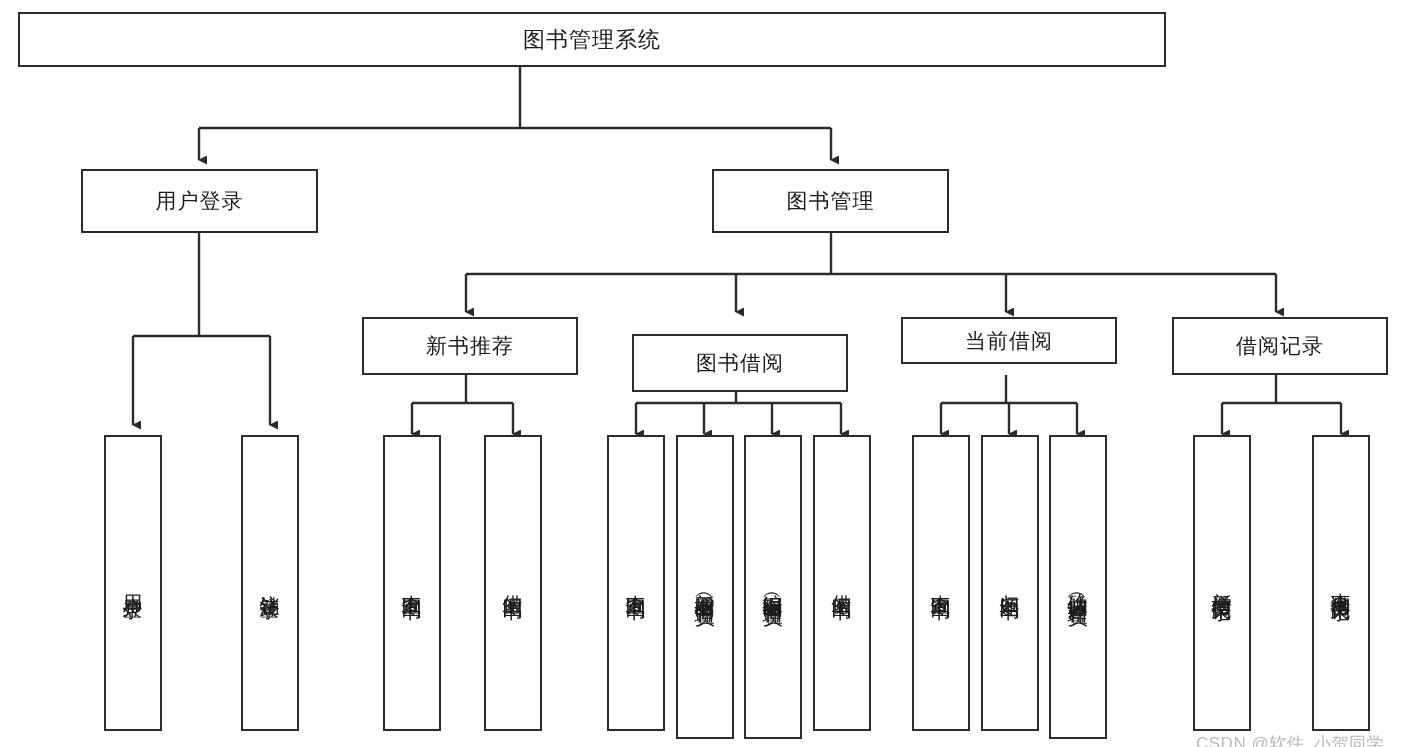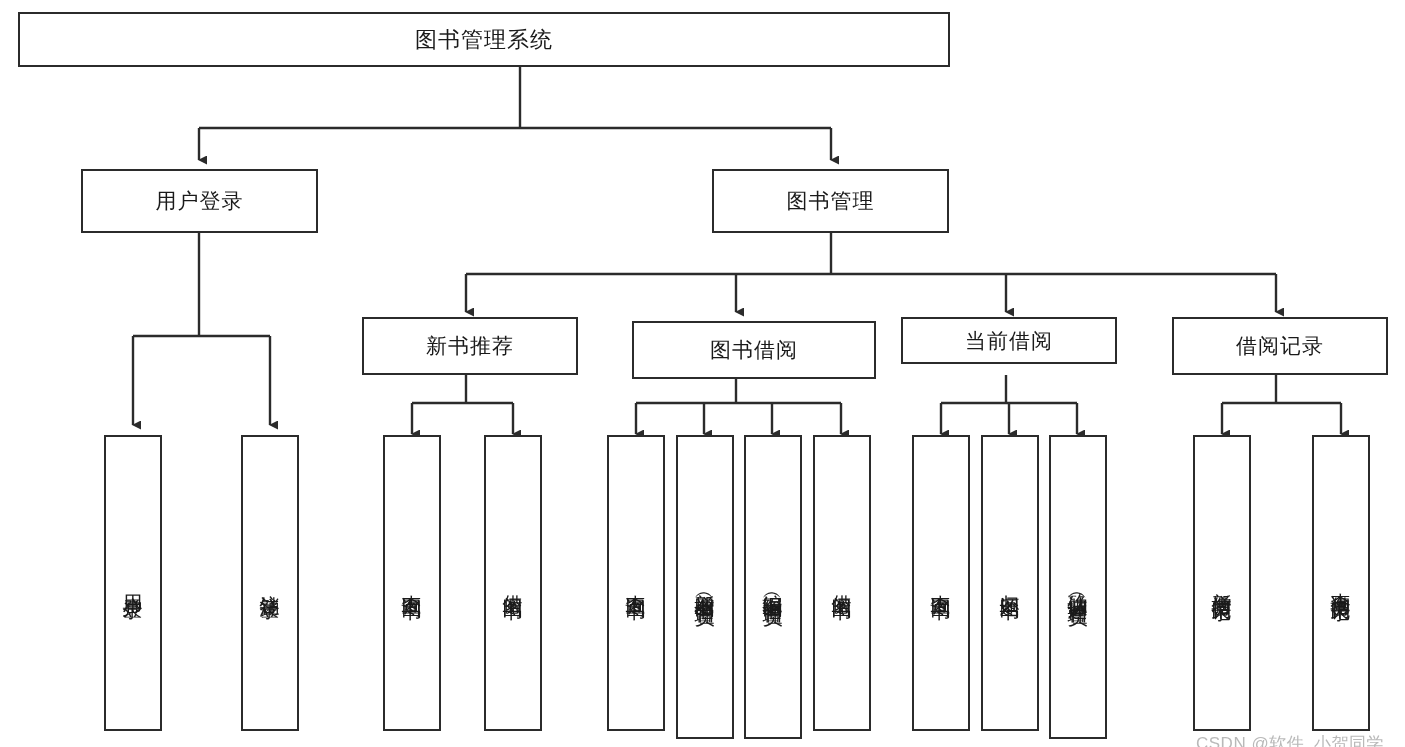--- a/index.html
+++ b/index.html
@@ -115,37 +115,37 @@
       <path d="M1009,403 L1009,434" marker-end="url(#arrow)"></path>
       <path d="M1077,403 L1077,434" marker-end="url(#arrow)"></path>
 
       <path d="M1276,375 L1276,403"></path>
       <path d="M1222,403 L1341,403"></path>
       <path d="M1222,403 L1222,434" marker-end="url(#arrow)"></path>
       <path d="M1341,403 L1341,434" marker-end="url(#arrow)"></path>
     </g>
   </svg>
 
-  <div class="node horiz root" style="left:18px; top:12px; width:932px; height:55px;">
+  <div class="node horiz root" style="left:18px; top:12px; width:1148px; height:55px;">
     <span class="label">图书管理系统</span>
   </div>
 
   <div class="node horiz" style="left:81px; top:169px; width:237px; height:64px;">
     <span class="label">用户登录</span>
   </div>
 
   <div class="node horiz" style="left:712px; top:169px; width:237px; height:64px;">
     <span class="label">图书管理</span>
   </div>
 
   <div class="node horiz" style="left:362px; top:317px; width:216px; height:58px;">
     <span class="label">新书推荐</span>
   </div>
 
-  <div class="node horiz" style="left:632px; top:321px; width:244px; height:58px;">
+  <div class="node horiz" style="left:632px; top:334px; width:216px; height:58px;">
     <span class="label">图书借阅</span>
   </div>
 
   <div class="node horiz" style="left:901px; top:317px; width:216px; height:47px;">
     <span class="label">当前借阅</span>
   </div>
 
   <div class="node horiz" style="left:1172px; top:317px; width:216px; height:58px;text-align:center;">
     <span class="label">借阅记录</span>
   </div>

